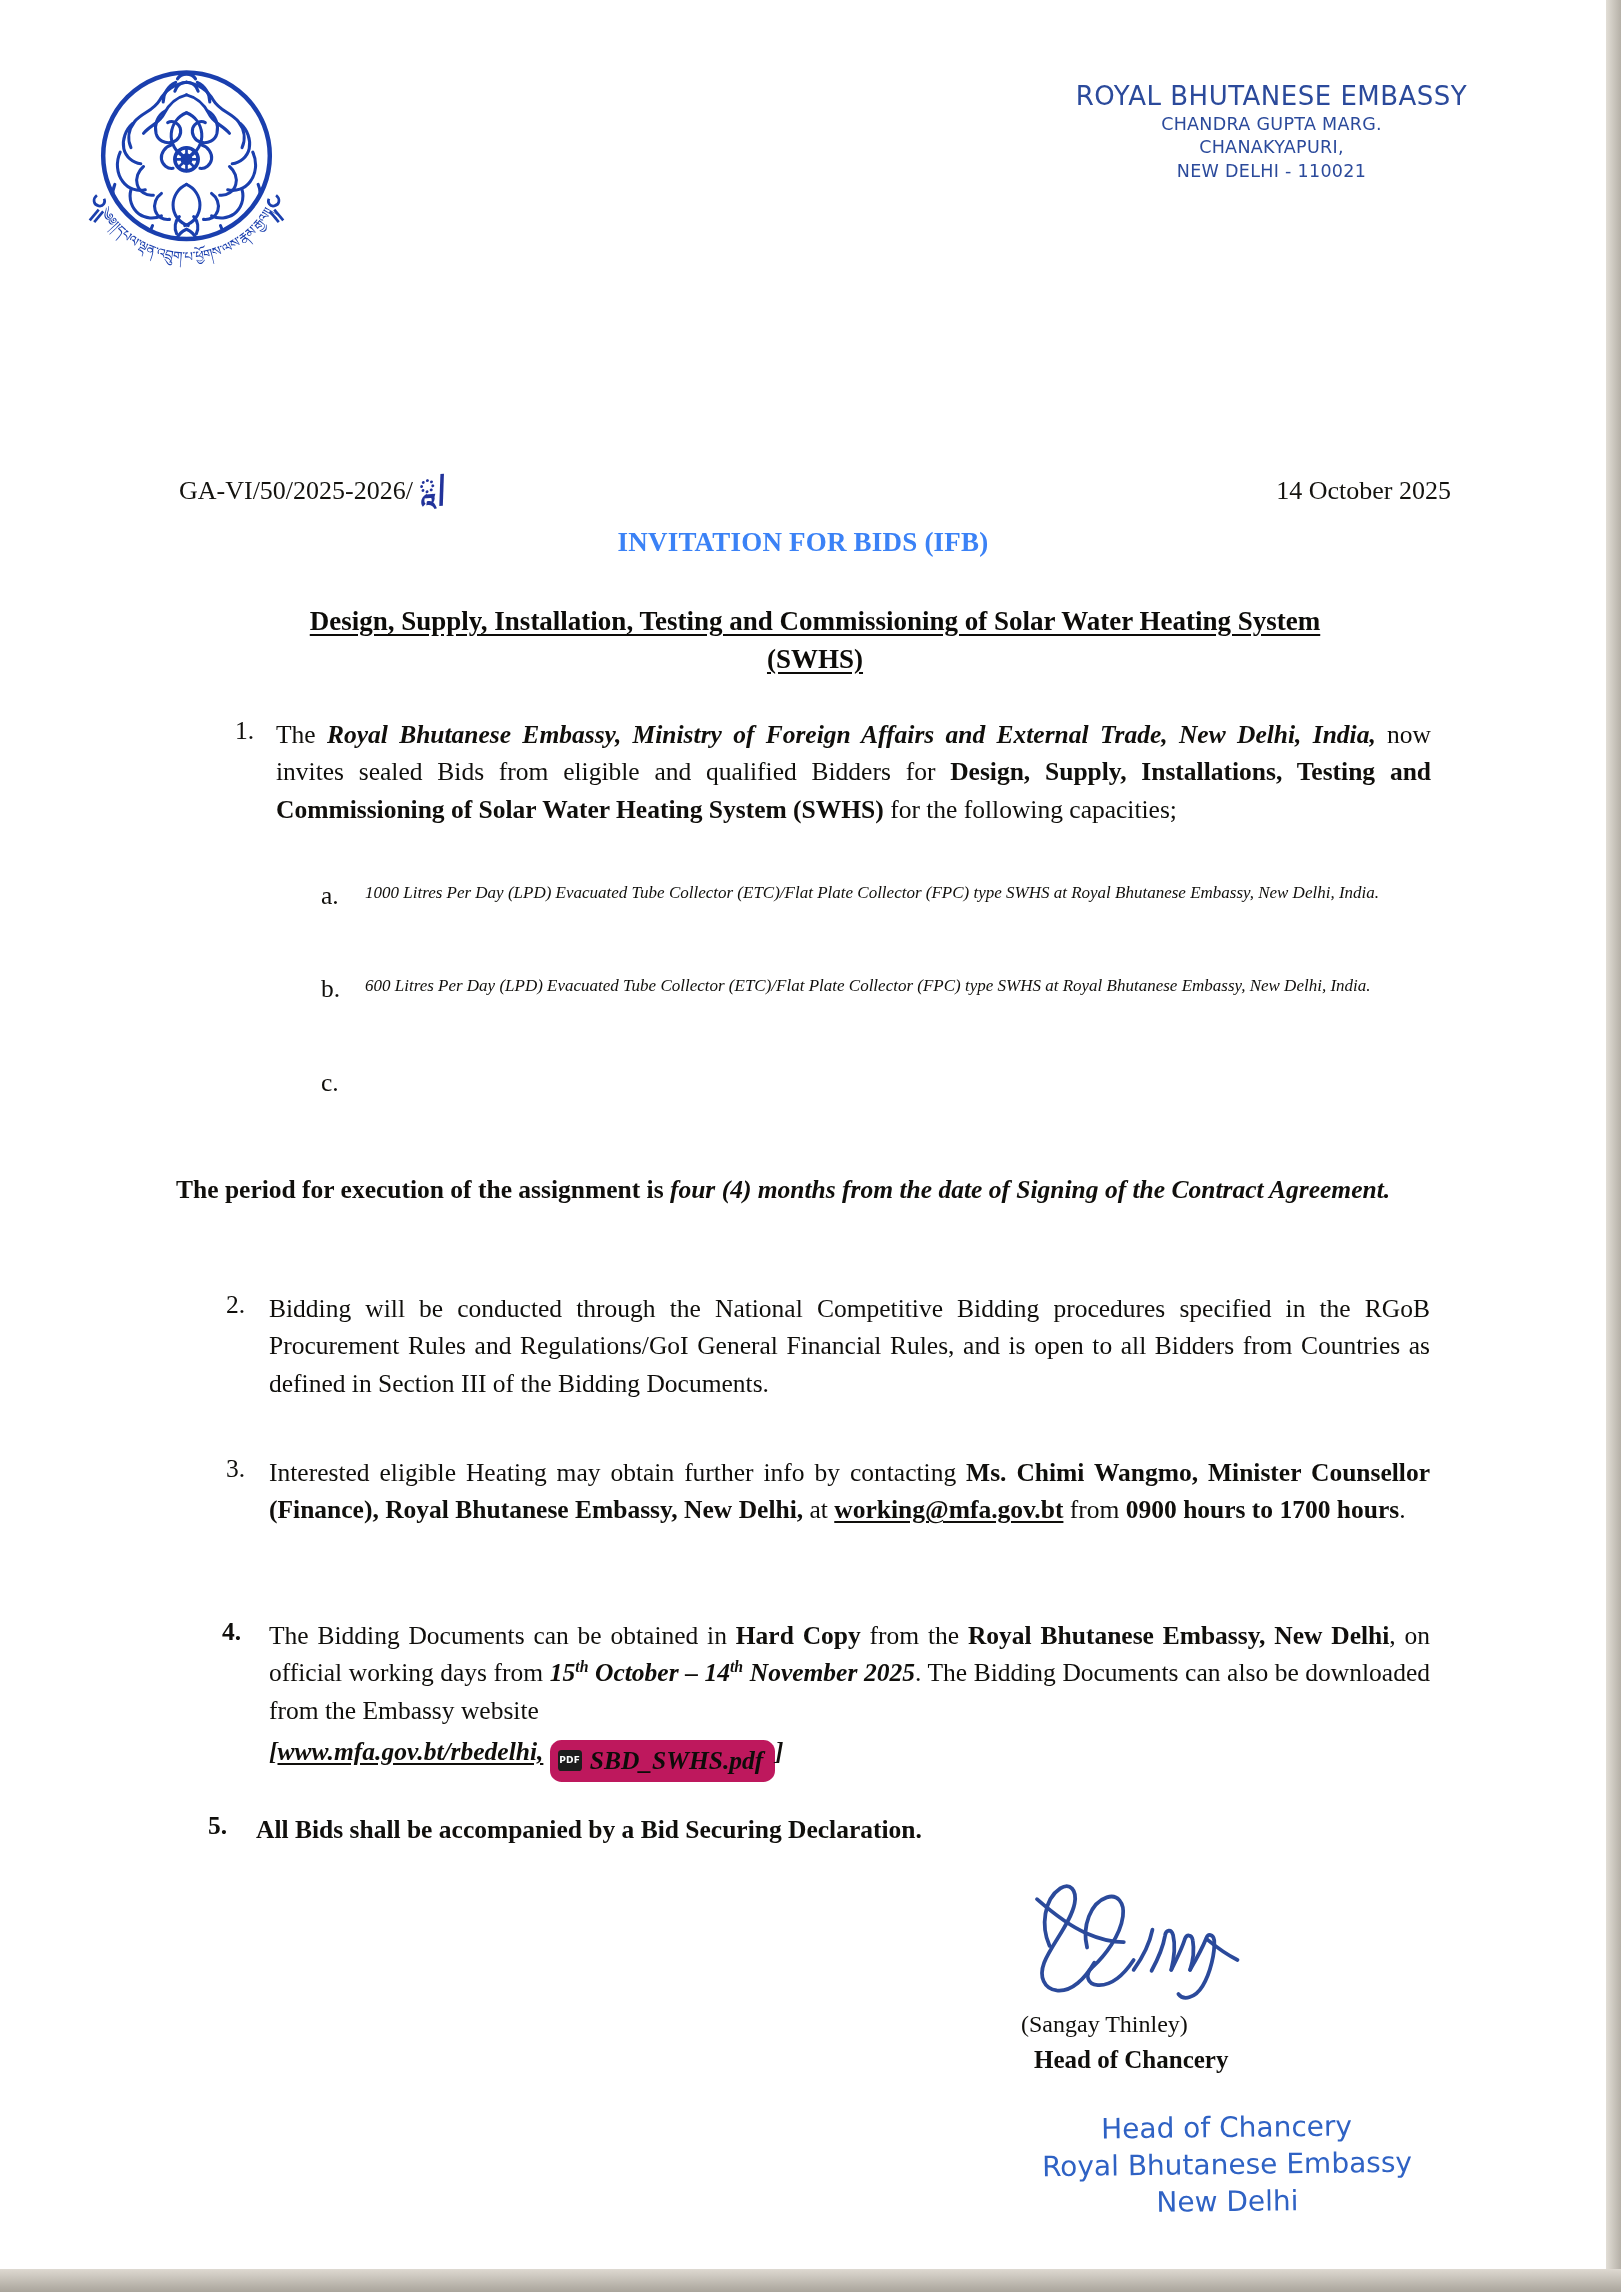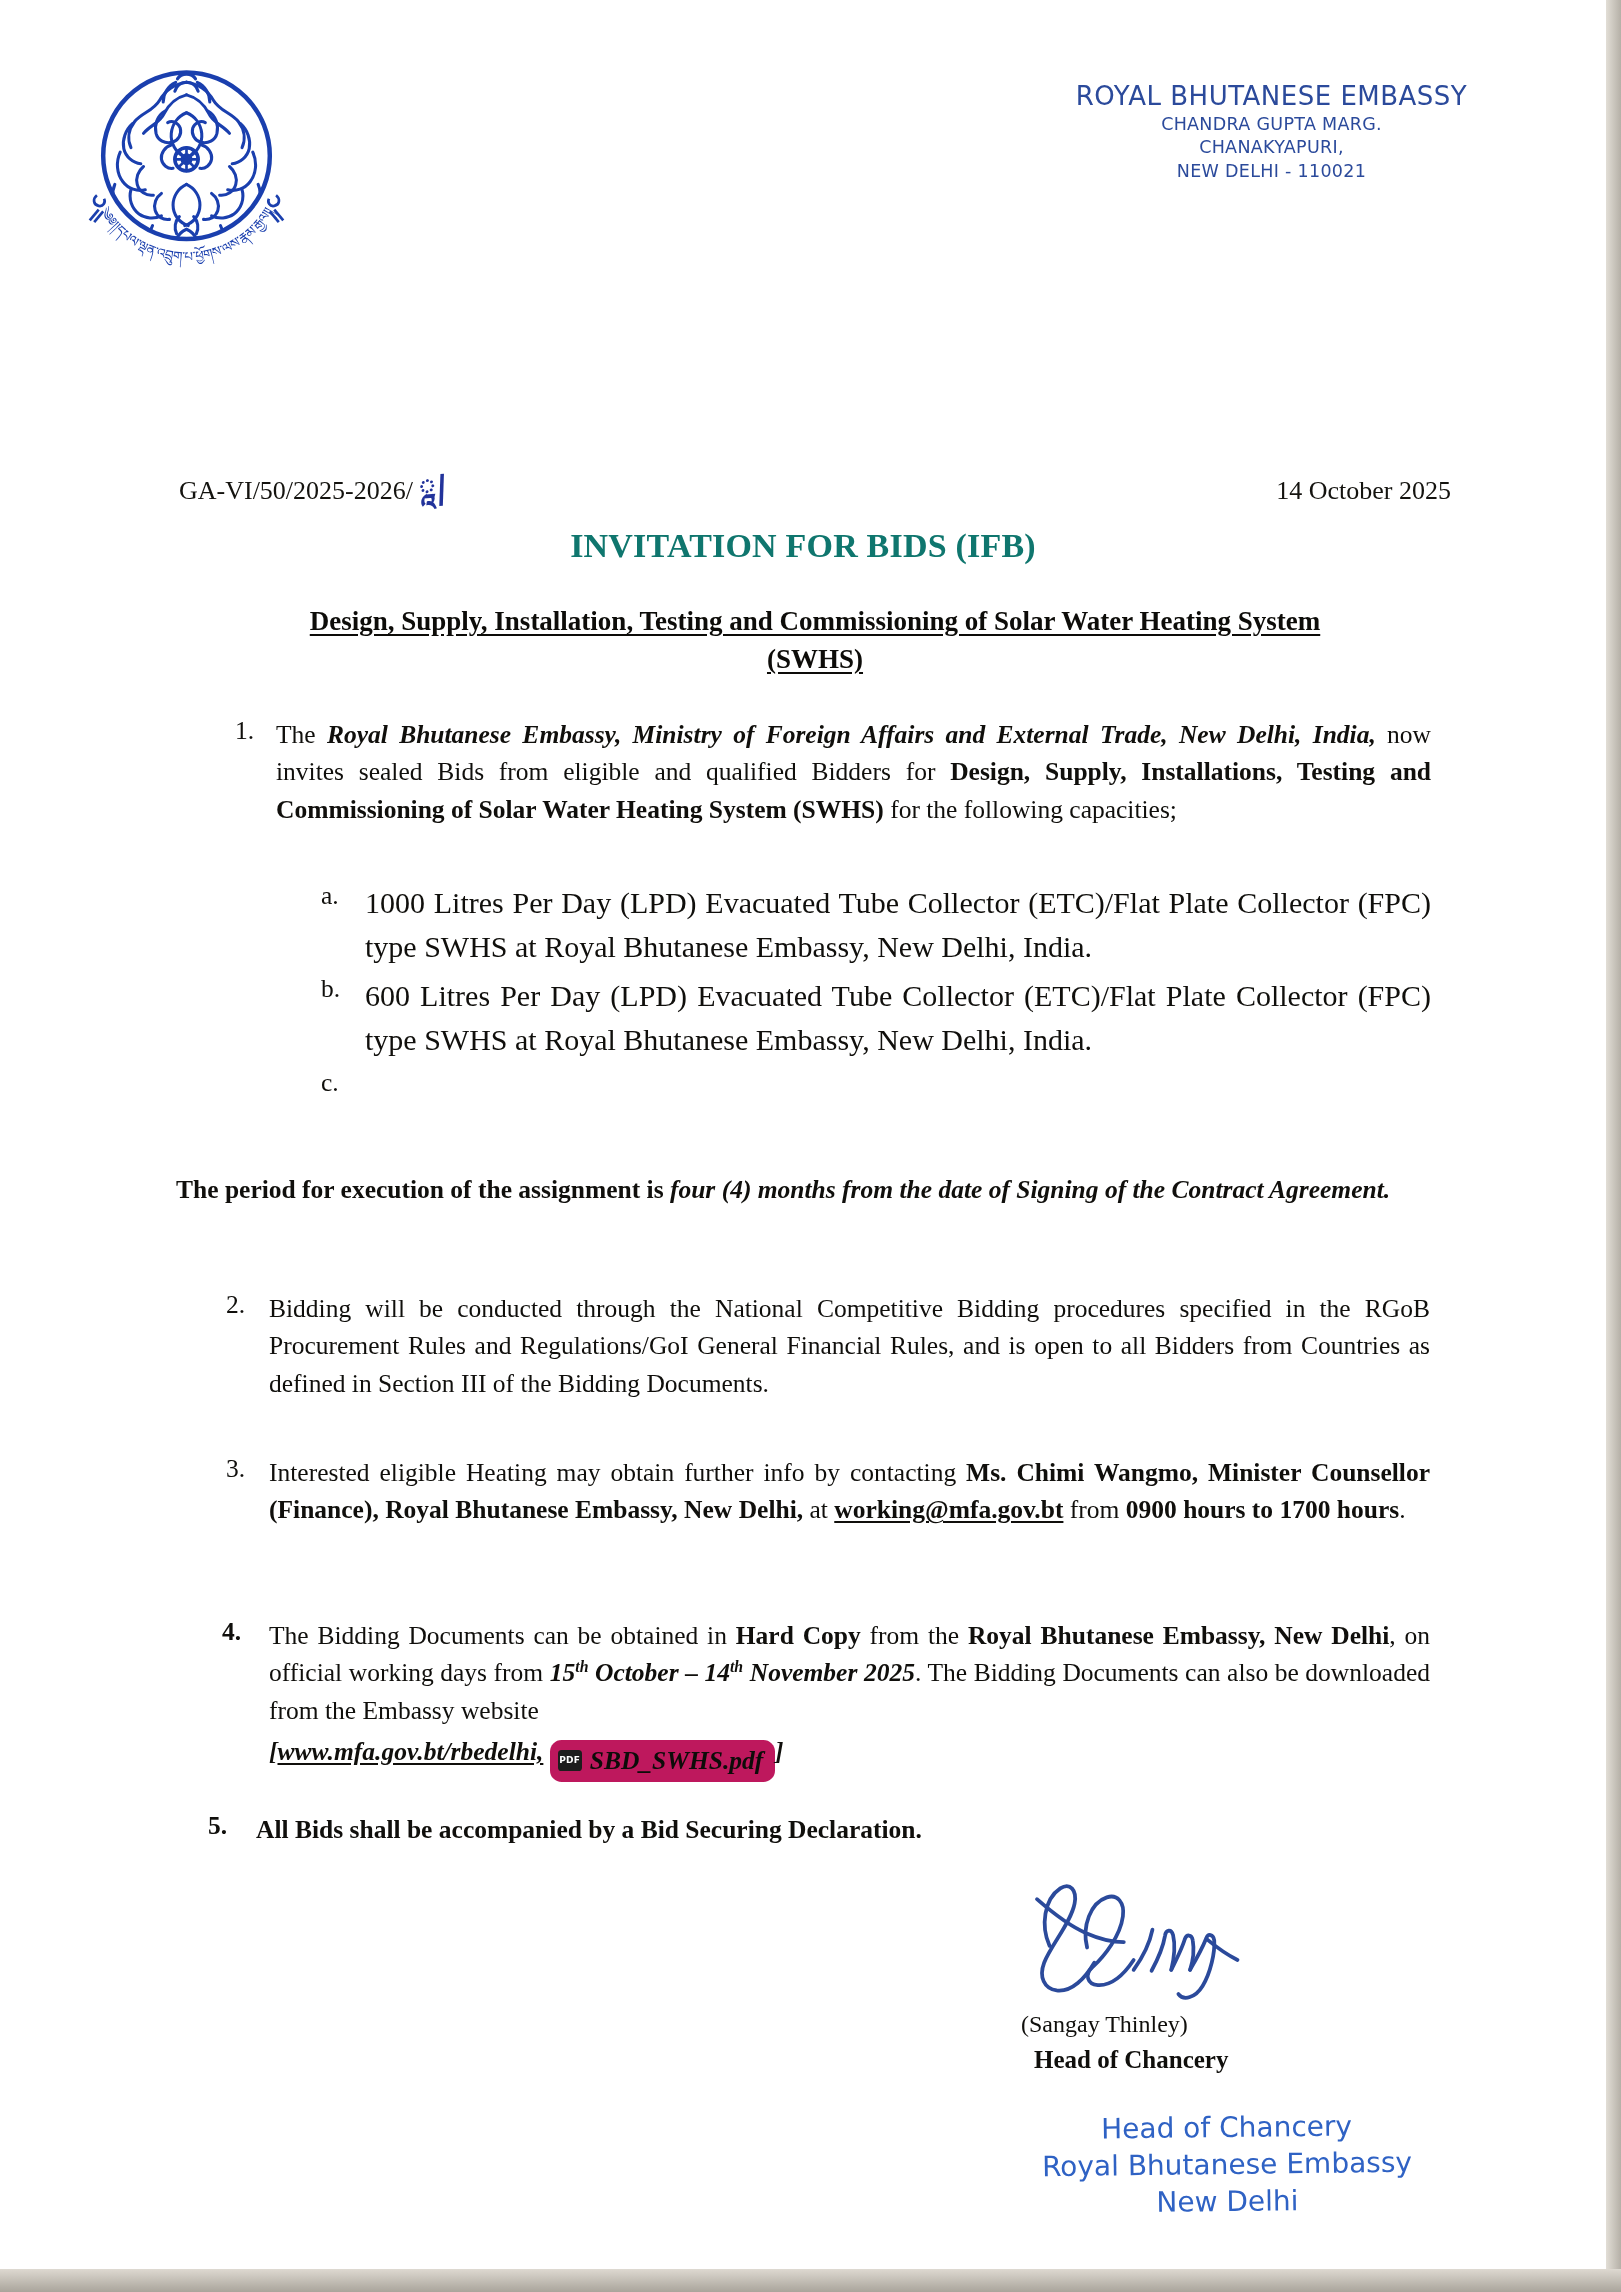--- a/index.html
+++ b/index.html
@@ -49,21 +49,21 @@
   .hand{
     color:#22339b;font-size:32px;
     font-family:"DejaVu Sans","Liberation Sans",sans-serif;
     transform:rotate(-4deg) skewX(-6deg);
     display:inline-block;font-weight:600;
   }
 
   
   .ifb{
     position:absolute;left:0;top:527px;width:1606px;
-    text-align:center;font-size:34px;font-weight:bold;color:#0f766e;
+    text-align:center;font-size:27px;font-weight:bold;color:#3b82f6;
     letter-spacing:0.2px;
   }
   .subject{
     position:absolute;left:206px;top:602px;width:1218px;
     text-align:center;font-size:27px;font-weight:bold;color:#0d0c09;
     line-height:1.42;
   }
   .subject u{text-decoration:underline;text-underline-offset:3.6px;}
   p.num{
     position:absolute;
@@ -74,22 +74,22 @@
   .marker{
     position:absolute;font-size:25.5px;color:#100f0c;
   }
   b{font-weight:bold;}
   .bi{font-weight:bold;font-style:italic;}
   .ul{text-decoration:underline;text-underline-offset:2.7px;}
   sup{font-size:.62em;vertical-align:super;}
 
   
   .sub-item{
-    position:absolute;font-size:30px;line-height:1.47;
-    color:#100f0c;text-align:justify;margin:0;
+    position:absolute;font-size:17px;line-height:1.47;
+    font-style:italic;color:#100f0c;text-align:justify;margin:0;
   }
 
   
   .pdf-chip{
     display:inline-flex;align-items:center;gap:8px;
     background:#be185d;border-radius:11.6px;
     padding:1.8px 11.6px 2.7px 8px;vertical-align:-2.7px;
   }
   .pdf-ico{
     width:24px;height:21.5px;border-radius:3.6px;background:#1d1d1d;

